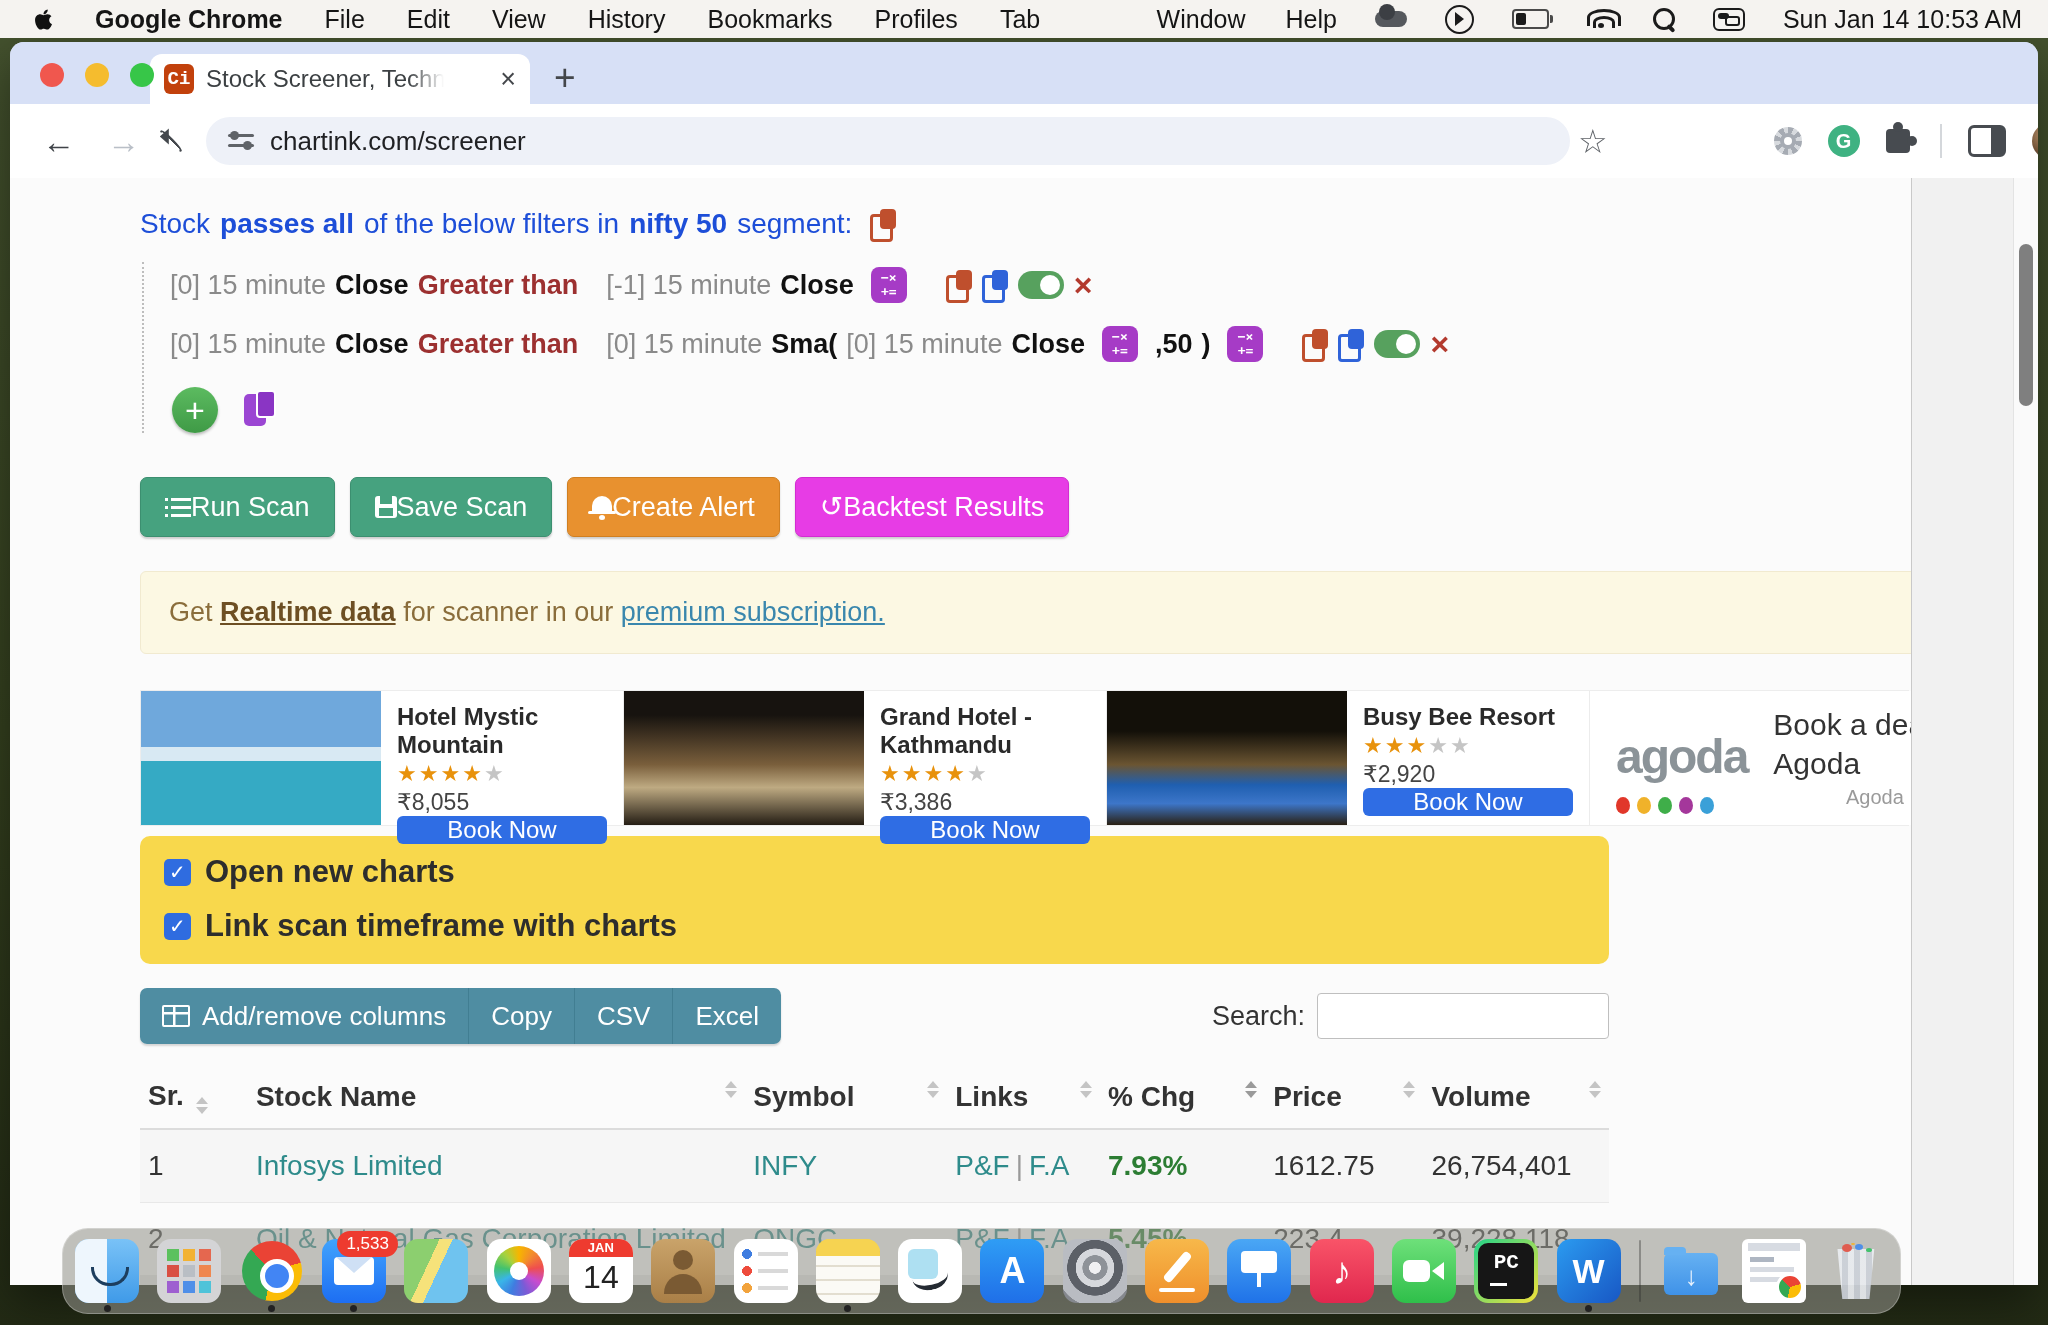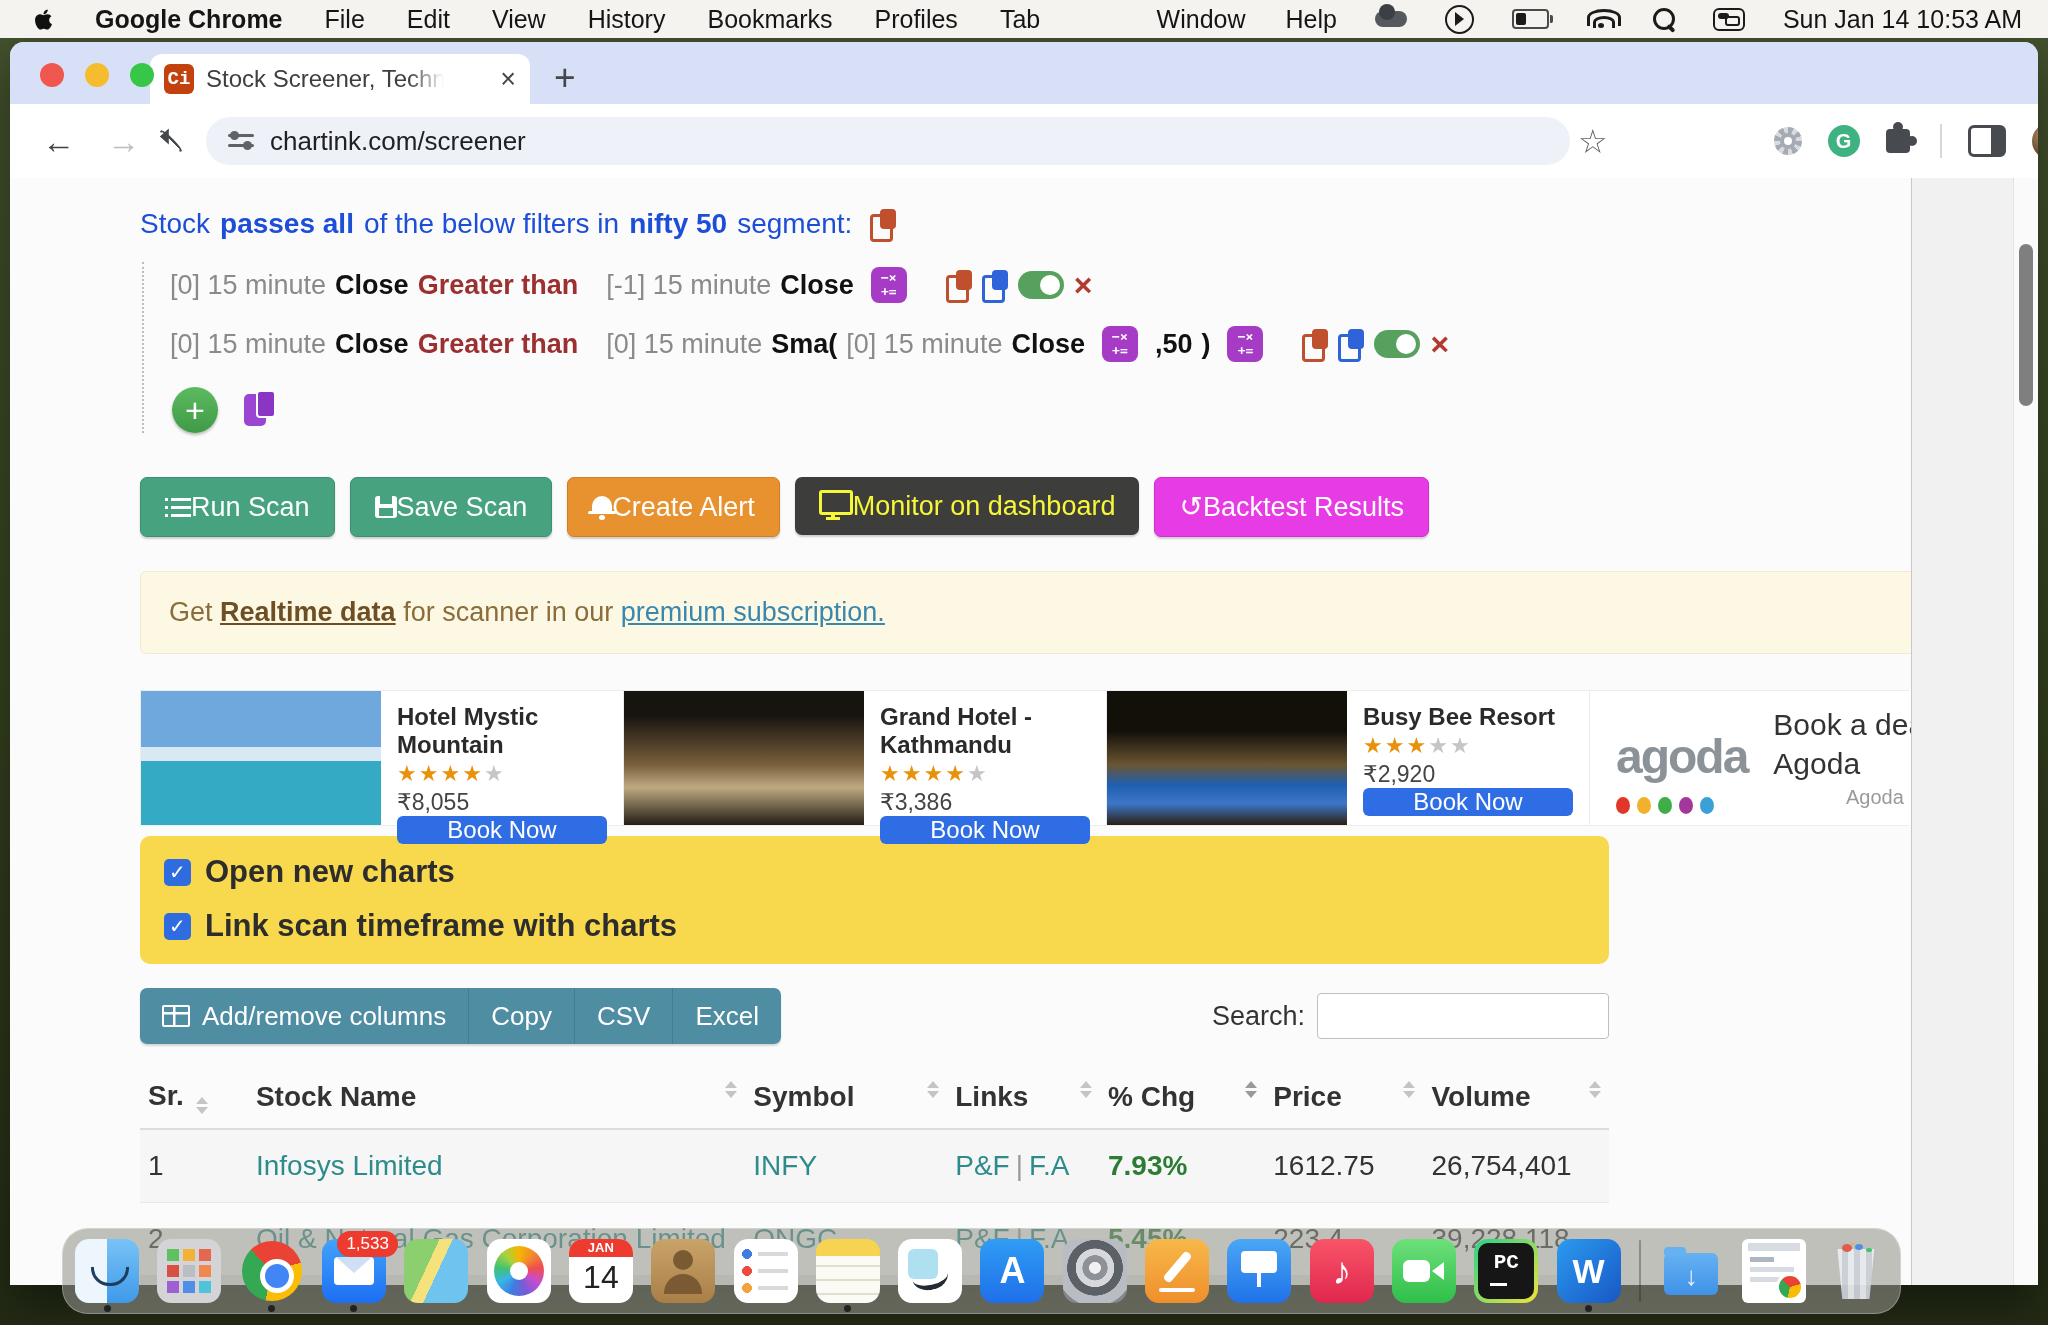--- a/index.html
+++ b/index.html
@@ -433,24 +433,20 @@
             <span>Run Scan</span>
           </div>
           <div class="btn green">
             <span class="bi-save"></span>
             <span>Save Scan</span>
           </div>
           <div class="btn orange">
             <span class="bi-bell"></span>
             <span>Create Alert</span>
           </div>
-          <div class="btn dark">
-            <span class="bi-mon"></span>
-            <span>Monitor on dashboard</span>
-          </div>
           <div class="btn magenta">
             <span class="bi-hist">↺</span>
             <span>Backtest Results</span>
           </div>
         </div>
 
         <div class="banner">
           <span>Get</span>
           <b>Realtime data</b>
           <span>for scanner in our</span>

